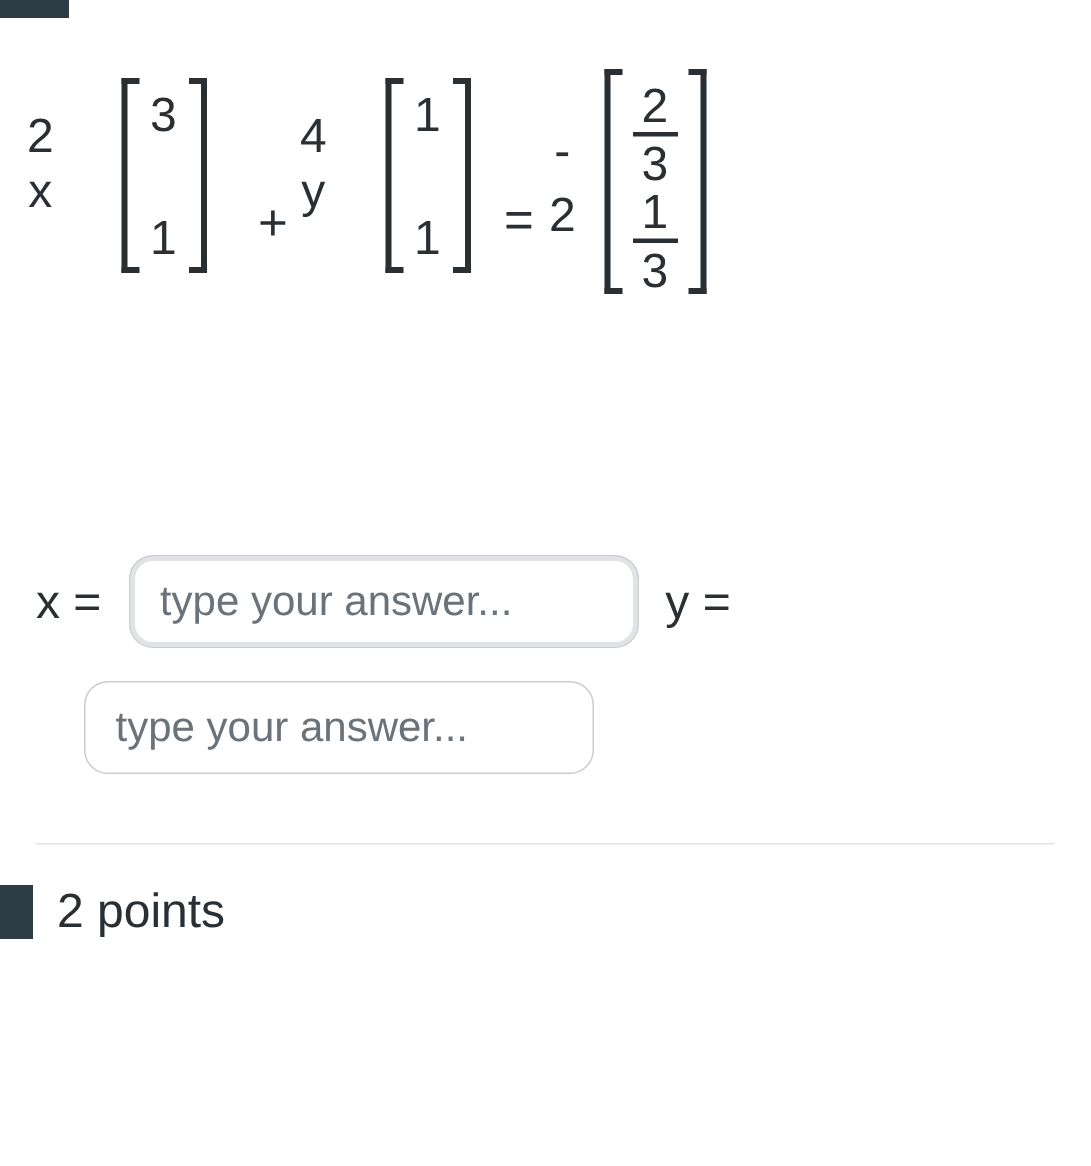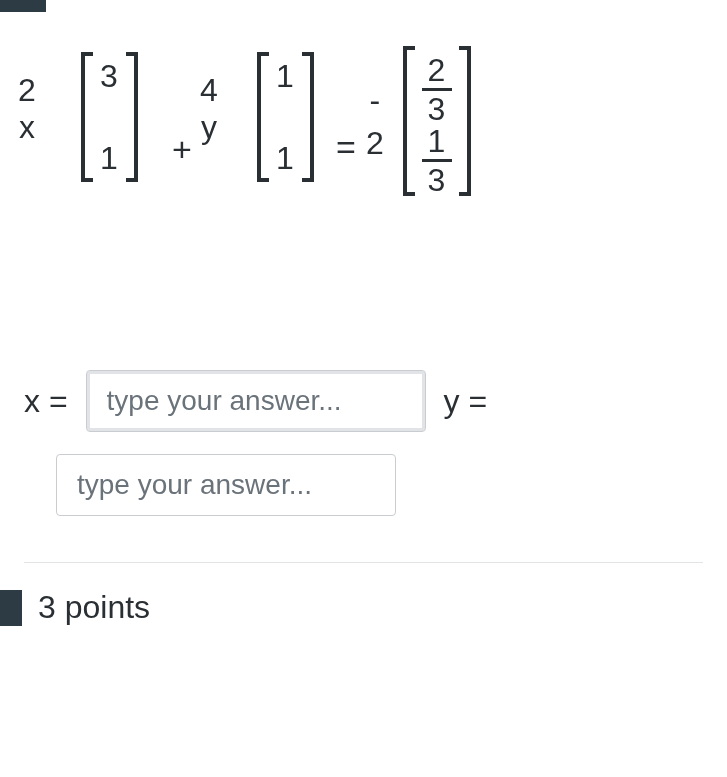--- a/index.html
+++ b/index.html
@@ -163,21 +163,21 @@
     font-size: 32px;
     color:#2a2f34;
     font-family: Arial, sans-serif;
     white-space: nowrap;
   }
 
   .answer-input {
     width: 340px;
     height: 62px;
     border: 1px solid #c9cdd1;
-    border-radius: 4px;
+    border-radius: 16px;
     font-size: 28px;
     font-family: "Helvetica Neue", Arial, sans-serif;
     color: #6a727a;
     padding: 0 20px;
     background:#fff;
     box-sizing: border-box;
   }
   .answer-input::placeholder {
     color:#6a727a;
     font-style: normal;
@@ -309,16 +309,16 @@
     </div>
     <div class="answer-row row2">
       <input id="input-y" class="answer-input" type="text" placeholder="type your answer..." style="">
     </div>
   </div>
 
   <hr class="sep">
 
   <div class="footer">
     <div class="block"></div>
-    <span class="points">3 points</span>
+    <span class="points">2 points</span>
   </div>
 
 </div>
 
 </body></html>

